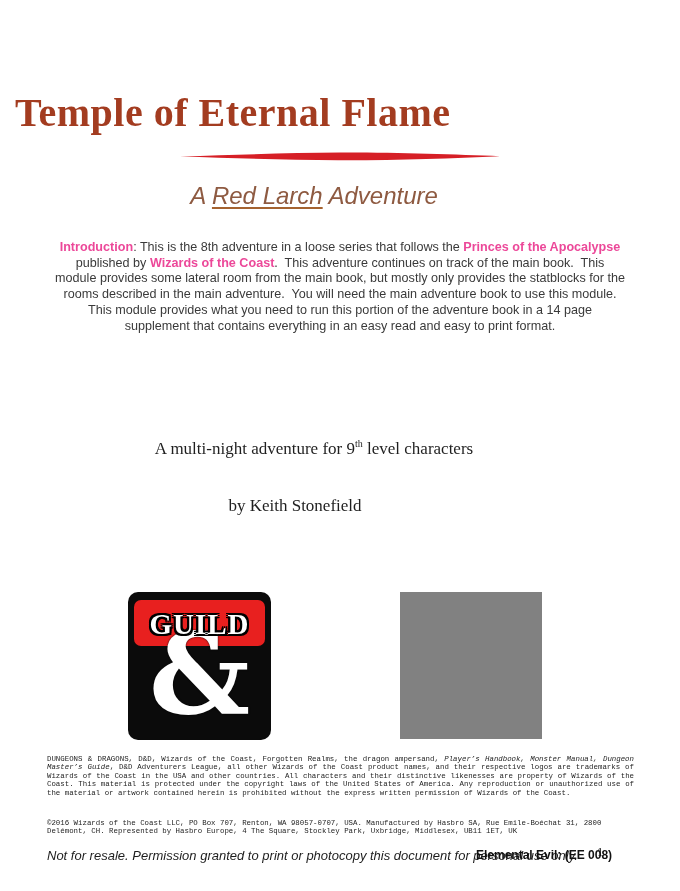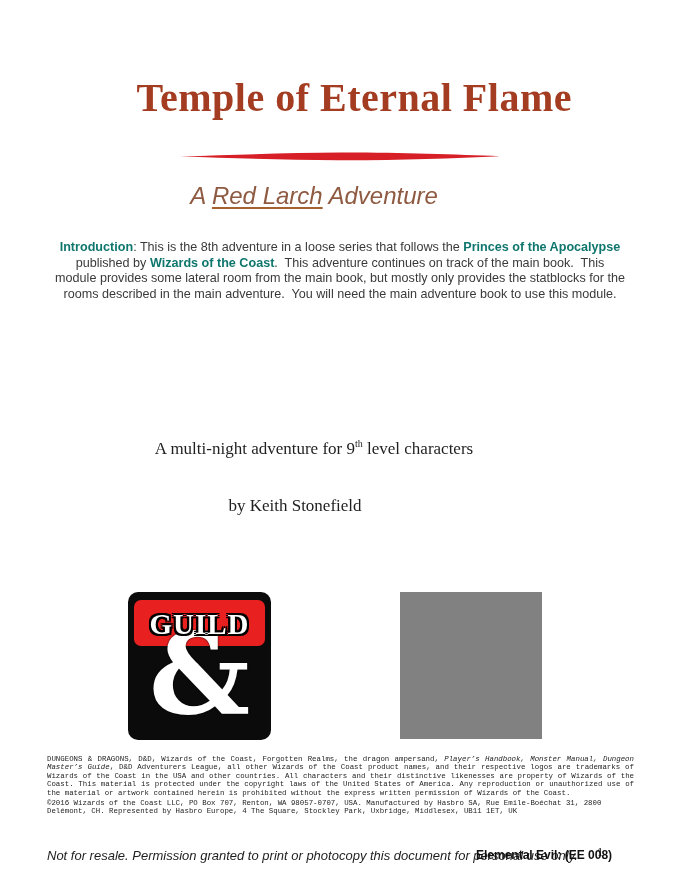--- a/index.html
+++ b/index.html
@@ -1,32 +1,32 @@
 <!DOCTYPE html>
 <html><head>
 <meta charset="utf-8">
 <style>
   html,body{margin:0;padding:0}
   body{width:680px;height:891px;background:#ffffff;position:relative;overflow:hidden;
        font-family:"Liberation Sans",sans-serif;color:#222}
 
-  .title{position:absolute;top:76px;left:0;width:572px;margin:0;text-align:right;
+  .title{position:absolute;top:76px;left:0;width:572px;margin:15px;text-align:left;
          font-family:"Liberation Serif",serif;font-weight:700;font-size:40px;line-height:44px;
          color:#a33c20;letter-spacing:0.5px}
 
   .divider{position:absolute;top:150px;left:180px;width:320px;height:13px;display:block}
 
   .subtitle{position:absolute;top:181px;left:0;width:628px;text-align:center;
             font-style:italic;font-size:24px;line-height:30px;color:#8e5a41}
   .subtitle .hl{text-decoration:underline;text-decoration-color:#a5622f;text-underline-offset:3px}
 
   .intro{position:absolute;top:240px;left:55px;width:570px;text-align:center;
          font-size:12.6px;line-height:15.7px;color:#3a3a3a}
   .intro-p{white-space:pre-wrap}
-  .intro b{color:#0f766e}
+  .intro b{color:#ec4899}
 
   .tagline{position:absolute;top:439px;left:0;width:628px;text-align:center;
            font-family:"Liberation Serif",serif;font-size:17px;color:#1f1f1f}
   .tagline sup{font-size:10px;line-height:0}
 
   .byline{position:absolute;top:496px;left:0;width:590px;text-align:center;
           font-family:"Liberation Serif",serif;font-size:17px;color:#1f1f1f}
 
   .logo{position:absolute;left:128px;top:592px;width:143px;height:148px;
         background:#0b0b0b;border-radius:10px;overflow:hidden}
@@ -40,41 +40,42 @@
               letter-spacing:1px;color:#ffffff;
               text-shadow:-2px -2px 0 #000,2px -2px 0 #000,-2px 2px 0 #000,2px 2px 0 #000,
                           0 2px 0 #000,0 -2px 0 #000,2px 0 0 #000,-2px 0 0 #000}
 
   .grayimg{position:absolute;left:400px;top:592px;width:142px;height:147px;background:#818181}
 
   .legal{position:absolute;left:47px;top:755px;width:587px;
          font-family:Liberation Mono, monospace;font-size:7.4px;line-height:8.4px;color:#1d1d1d;
          text-align:justify}
   .legal p{margin:0}
-  .legal .legal-p2{margin-top:2px;text-align:left}
+  .legal .legal-p2{margin-top:22px;text-align:left}
 
   .footer-notice{position:absolute;left:47px;top:848px;font-style:italic;font-size:13px;color:#1d1d1d}
   .footer-product{position:absolute;left:476px;top:848px;font-weight:700;font-size:12px;color:#111}
   .footer-page{position:absolute;left:597px;top:845px;font-family:"Liberation Serif",serif;font-size:12.5px;color:#111}
 </style>
 </head>
 <body>
 
 <div>
 
   <h1 class="title">Temple of Eternal Flame</h1>
 
   <svg class="divider" viewBox="0 0 320 13" preserveAspectRatio="none" aria-hidden="true">
     <path d="M0,6.5 C60,5 110,2.8 160,2.6 C215,2.4 275,4.6 320,6.2 C272,8.3 215,10.4 158,10.2 C108,10 55,8.2 0,6.5 Z" fill="#d61f26"></path>
   </svg>
 
   <div class="subtitle"><span>A </span><span class="hl">Red Larch</span><span> Adventure</span></div>
 
   <div class="intro">
     <div class="intro-p"><b>Introduction</b><span>: This is the 8th adventure in a loose series that follows the </span><b>Princes of the Apocalypse</b><span> published by </span><b>Wizards of the Coast</b><span>.  This adventure continues on track of the main book.  This module provides some lateral room from the main book, but mostly only provides the statblocks for the rooms described in the main adventure.  You will need the main adventure book to use this module.</span></div>
+    <div class="intro-p">This module provides what you need to run this portion of the adventure book in a 14 page supplement that contains everything in an easy read and easy to print format.</div>
   </div>
 
   <div class="tagline"><span>A multi-night adventure for 9</span><sup>th</sup><span> level characters</span></div>
 
   <div class="byline">by Keith Stonefield</div>
 
   <div class="logo">
     <div class="logo-banner"></div>
     <div class="logo-amp">&amp;</div>
     <div class="logo-guild">GUILD</div>

